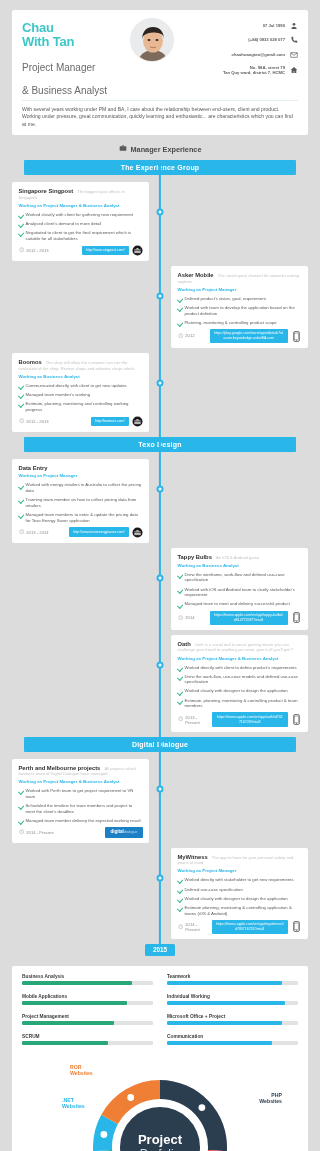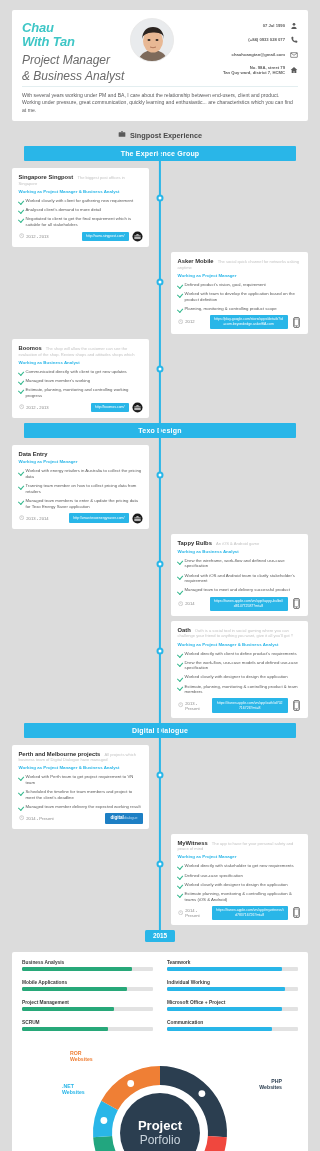--- a/index.html
+++ b/index.html
@@ -13,23 +13,23 @@
     color:#4a4a4a;
   }
   .page { width:320px; padding:10px 12px 8px 12px; }
 
   
   .header {
     background:#fff; border-radius:2px; padding:9px 10px 0 10px;
     position:relative;
   }
   .hdr-top { display:flex; justify-content:space-between; }
-  .hdr-left { padding-top:2px;font-style:italic; }
+  .hdr-left { padding-top:2px; }
   .name-line { color:#3ec6c6; font-size:13px; font-weight:bold; line-height:14px; letter-spacing:-.2px;}
-  .role { color:#6a6a6a; font-size:12px; line-height:9px; margin-top:7px; font-weight:400;}
+  .role { color:#6a6a6a; font-size:10px; line-height:9px; margin-top:14px; font-weight:400;}
   .photo-wrap {
     width:44px;height:44px;border-radius:50%;overflow:hidden;
     border:1.2px solid #eaeaea; position:absolute; left:118px; top:8px;
     background:#e8e8e8;
   }
   .photo-wrap svg{display:block;}
   .hdr-right { text-align:right; padding-top:2px; }
   .cinfo { display:flex; align-items:center; justify-content:flex-end; margin-bottom:5.5px; }
   .cinfo .ctxt { font-size:4.2px; color:#5d5d5d; line-height:5.4px; font-weight:bold; text-align:right;}
   .cinfo .cico { width:9px;height:9px; margin-left:4px; display:flex;align-items:center;justify-content:center;color:#4a4a4a;}
@@ -186,21 +186,21 @@
     <div class="intro">With several years working under PM and BA, I care about the relationship between end-users, client and product. Working under pressure, great communication, quickly learning and enthusiastic... are characteristics which you can find at me.</div>
   </div>
 
   <div class="sect-title">
     <span>
       <svg viewBox="0 0 24 24">
           <rect x="2" y="7" width="20" height="13" rx="1.5"></rect>
           <path d="M9 7V5a1 1 0 011-1h4a1 1 0 011 1v2h-2V6h-2v1z"></path>
         </svg>
     </span>
-    <span>Singpost Experience</span>
+    <span>Manager Experience</span>
   </div>
 
   <div class="tl">
     <div class="tl-spine"></div>
     <div id="exp-groups">
         <div class="group-bar">The Experience Group</div>
         <div class="tl-row left">
         <div class="dot"></div>
         <div class="side a">
       <div class="card">

